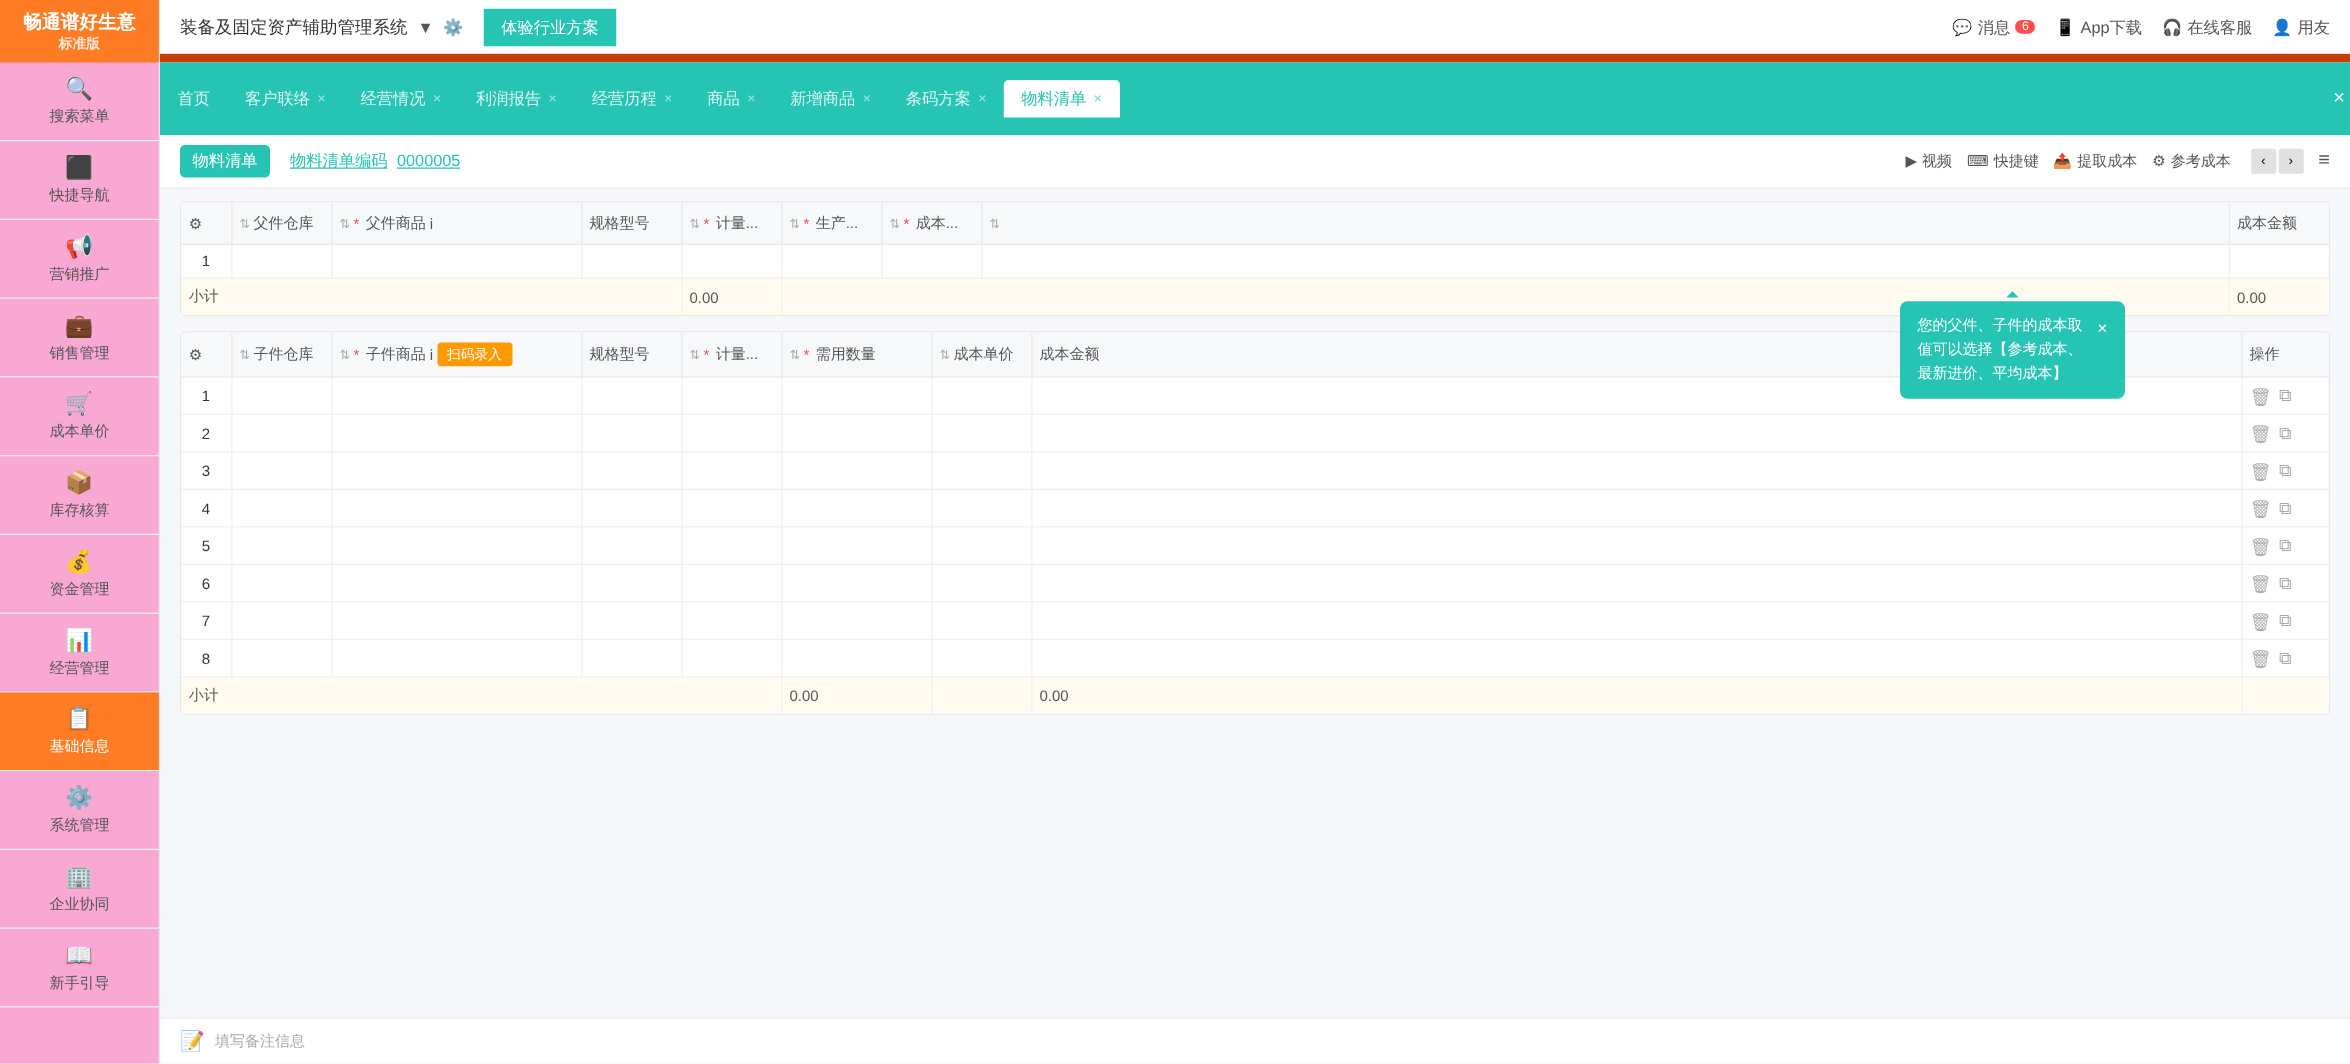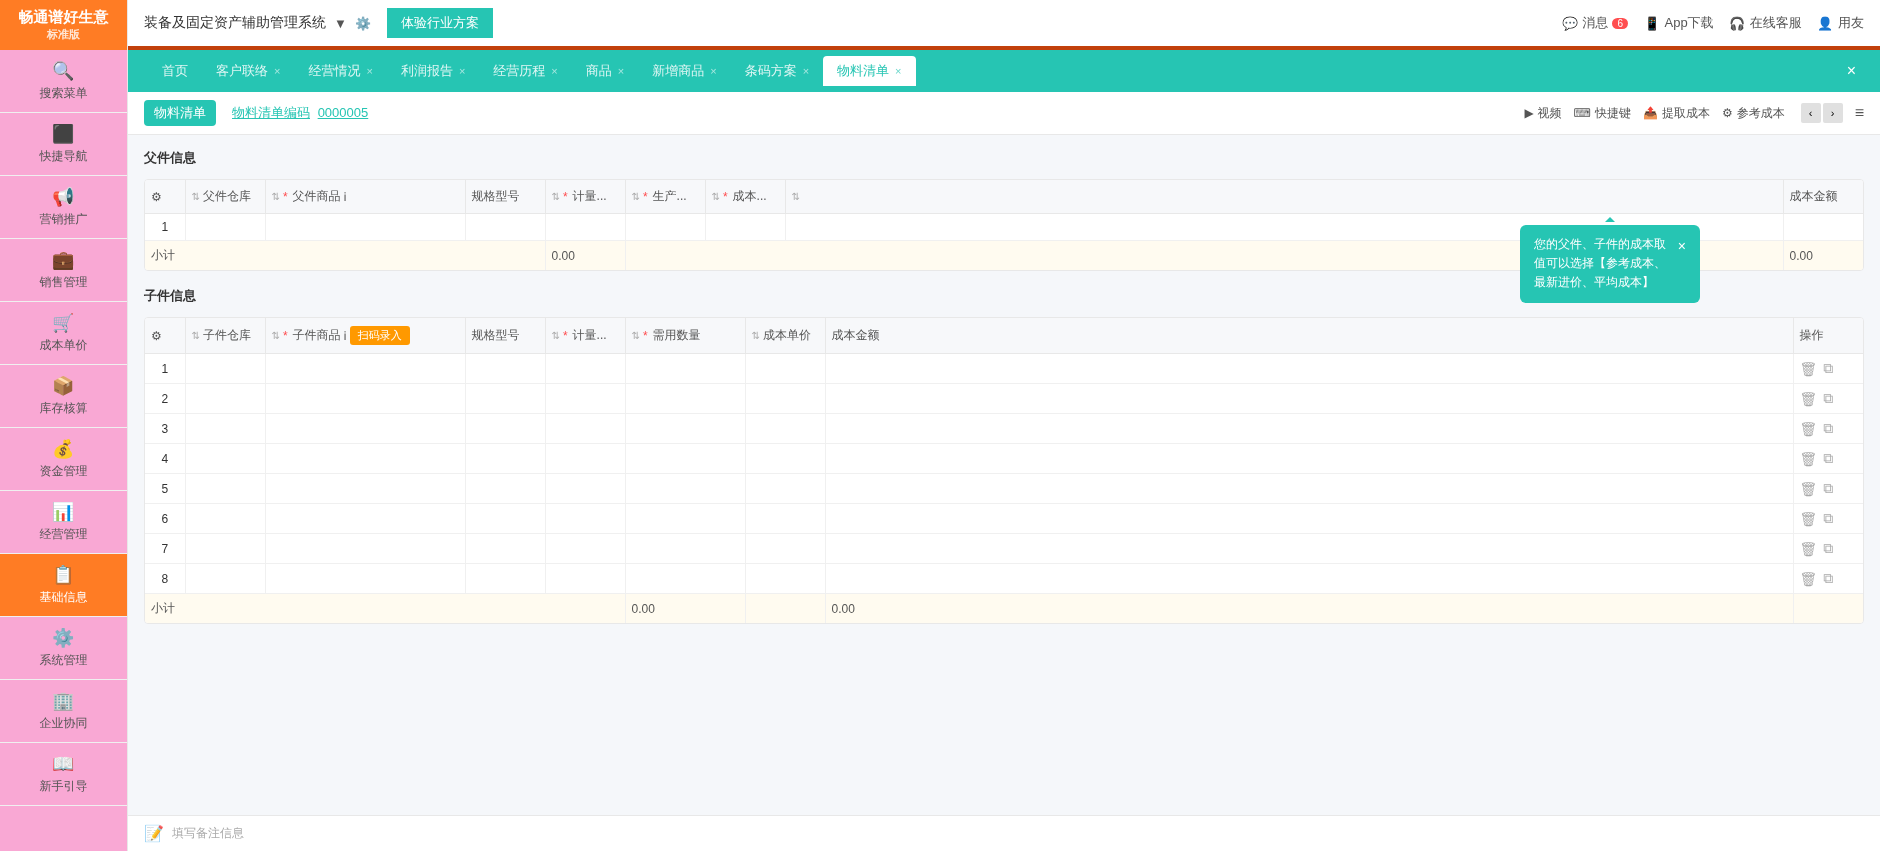--- a/index.html
+++ b/index.html
@@ -50,21 +50,21 @@
       overflow: hidden;
     }
 
     
     .topbar {
       background: #fff;
       height: 50px;
       display: flex;
       align-items: center;
       padding: 0 16px;
-      border-bottom: 4px solid #c2410c;
+      border-bottom: 7px solid #c2410c;
       justify-content: space-between;
     }
     .topbar-left {
       display: flex;
       align-items: center;
       gap: 8px;
       color: #555;
       font-size: 13px;
     }
     .topbar-title { font-size: 14px; color: #333; }
@@ -106,22 +106,22 @@
       font-size: 10px;
       min-width: 16px;
       text-align: center;
     }
 
     
     .nav-tabs {
       background: #26c5b3;
       display: flex;
       align-items: center;
-      height: 42px;
-      padding: 0 20px;
+      height: 58px;
+      padding: 0 0;
       overflow: hidden;
     }
     .nav-tab {
       padding: 6px 14px;
       color: rgba(255,255,255,0.85);
       cursor: pointer;
       font-size: 13px;
       border-radius: 4px 4px 0 0;
       display: flex;
       align-items: center;
@@ -500,21 +500,20 @@
       </div>
     </div>
 
     <div class="body-area" style="position:relative;">
 
       <div class="tooltip-box">
         <span class="tooltip-close">×</span>
         <span>您的父件、子件的成本取值可以选择【参考成本、最新进价、平均成本】</span>
       </div>
 
-      <div class="section-title">父件信息</div>
       <div class="table-wrap">
         <table class="data-table">
           <thead>
             <tr>
               <th class="col-num"><span>⚙</span></th>
               <th class="col-small">
                   <div class="th-inner"><span class="sort-icon">⇅</span>父件仓库</div>
                 </th>
               <th class="col-large">
                   <div class="th-inner"><span class="sort-icon">⇅</span><span class="required-star">*</span>父件商品<span>ℹ</span></div>
@@ -554,21 +553,20 @@
             <tr class="subtotal-row">
               <td colspan="4">小计</td>
               <td>0.00</td>
               <td colspan="3"></td>
               <td>0.00</td>
             </tr>
           </tbody>
         </table>
       </div>
 
-      <div class="section-title">子件信息</div>
       <div class="table-wrap">
         <table class="data-table">
           <thead>
             <tr>
               <th class="col-num"><span>⚙</span></th>
               <th class="col-small">
                   <div class="th-inner"><span class="sort-icon">⇅</span>子件仓库</div>
                 </th>
               <th class="col-large">
                 <div class="th-inner">

